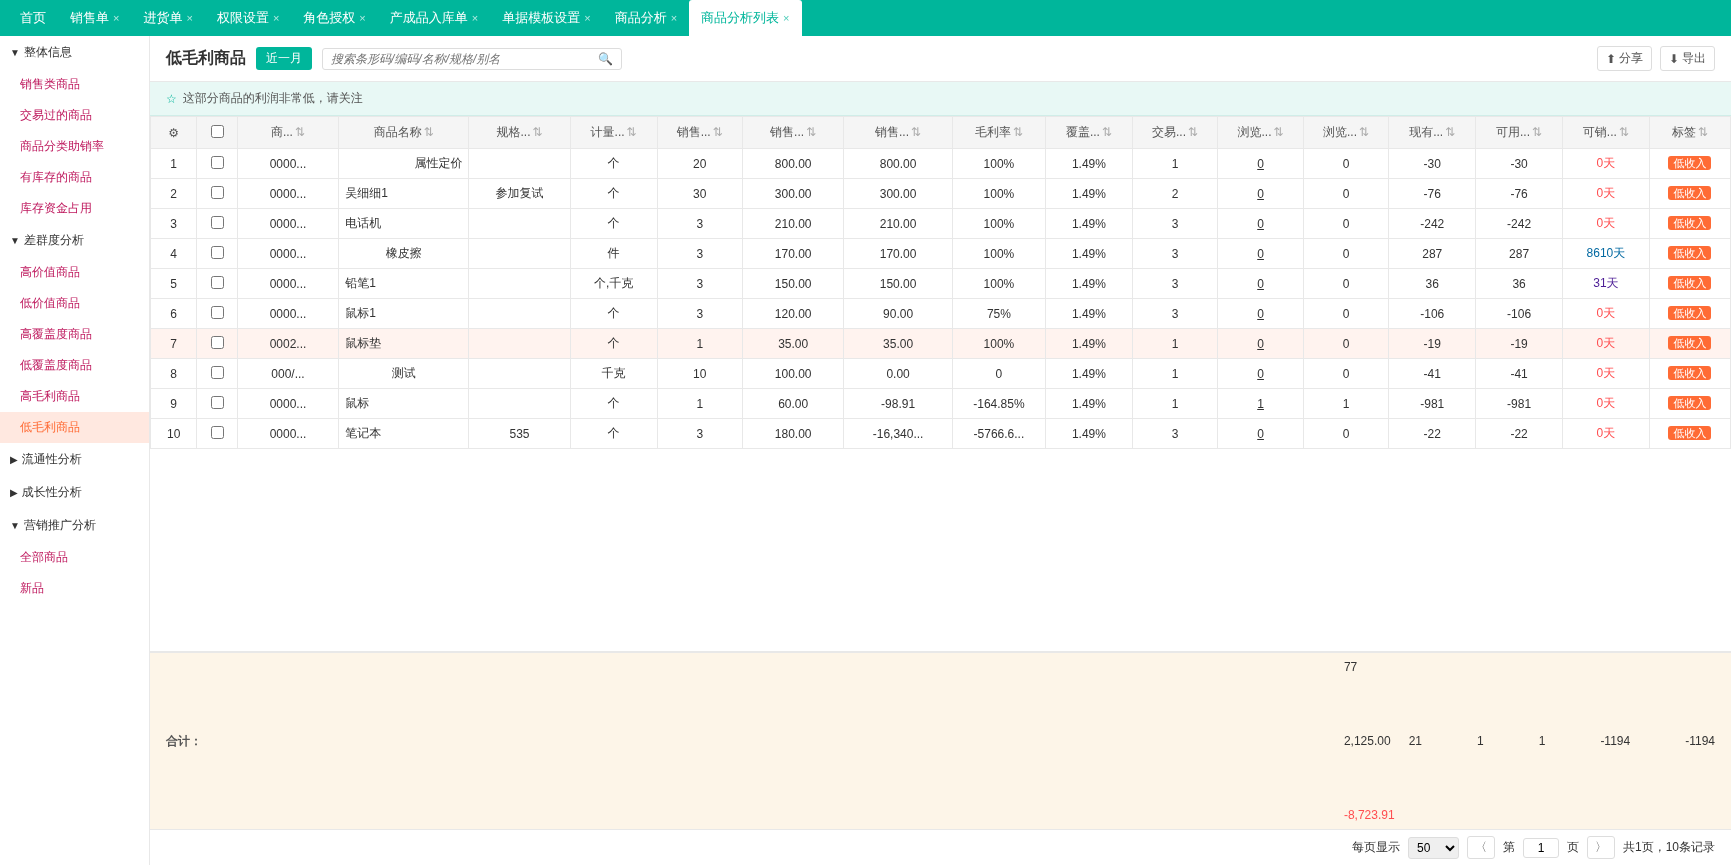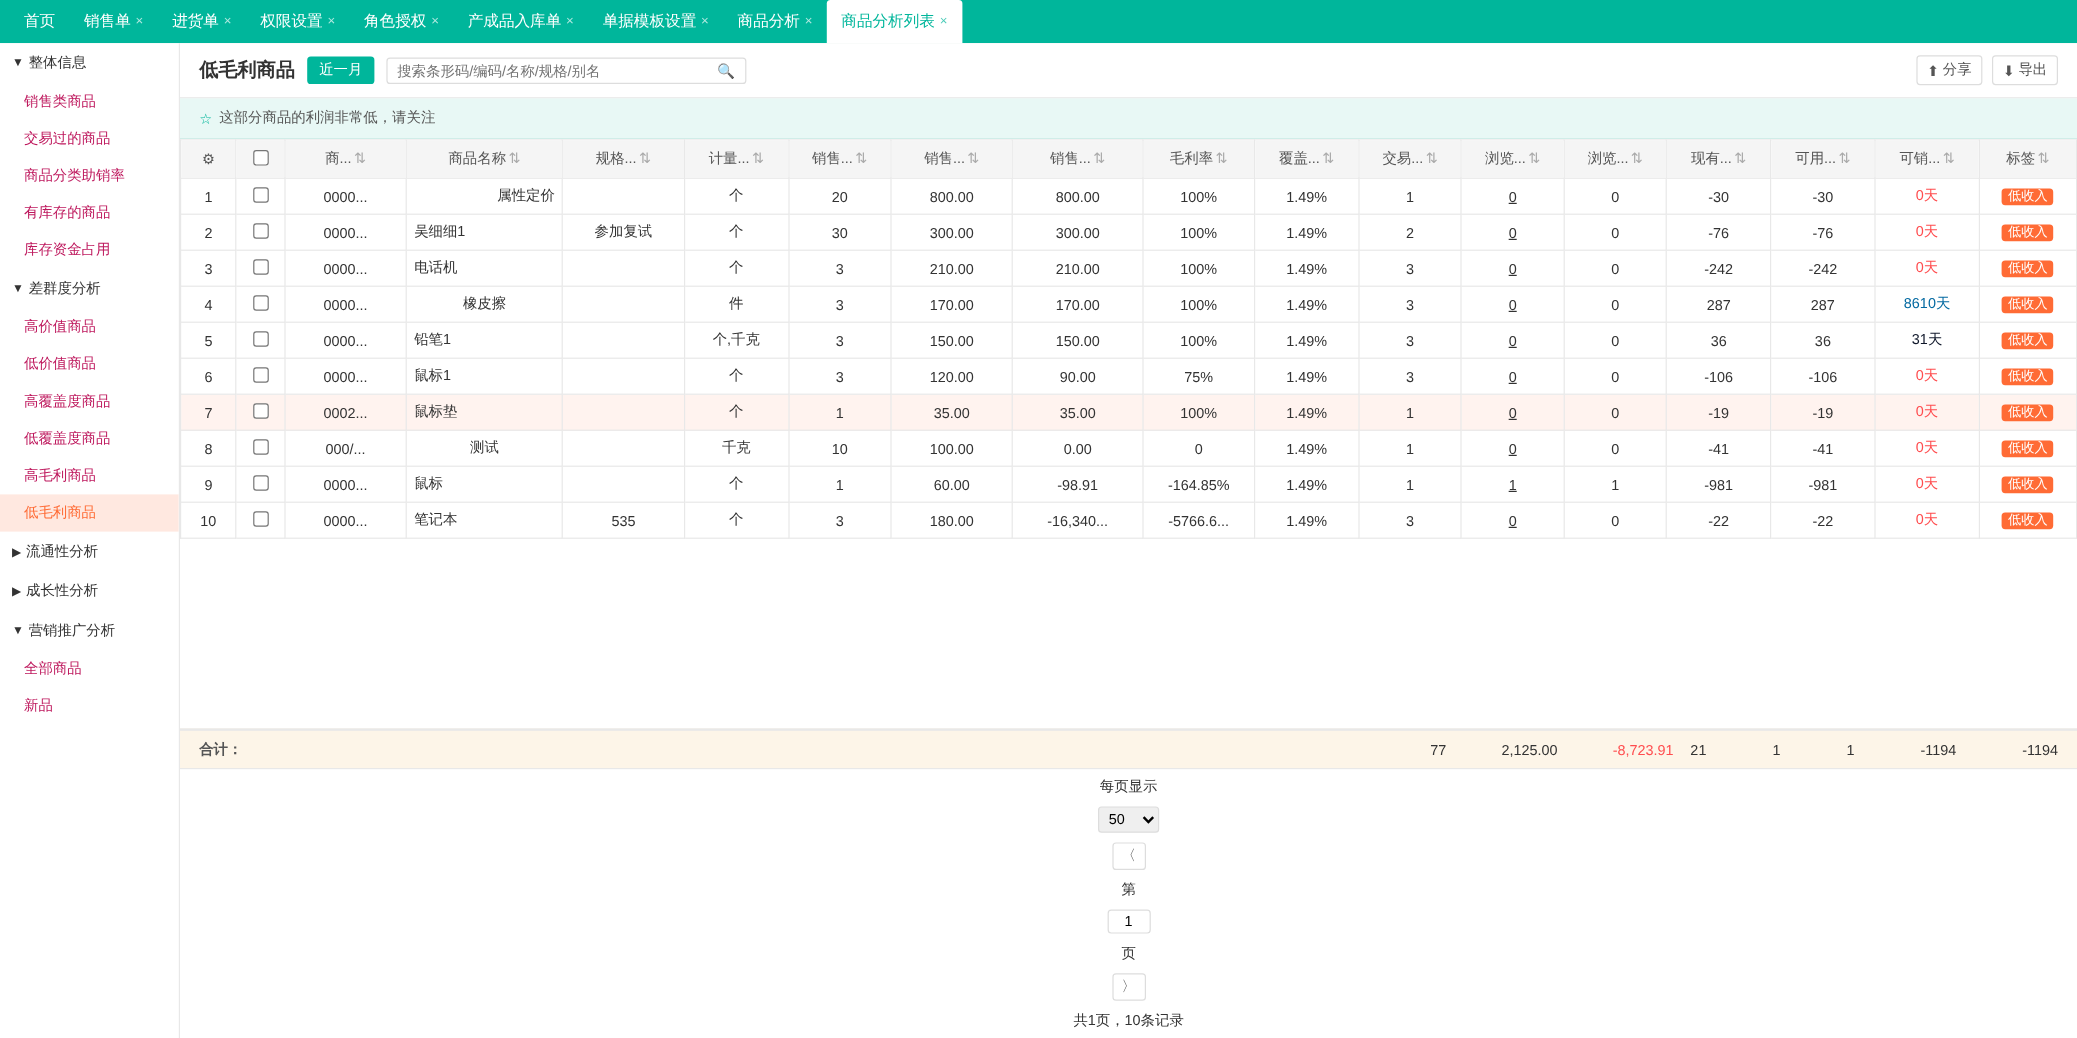--- a/index.html
+++ b/index.html
@@ -95,20 +95,21 @@
       background: #fff;
       flex: 1;
       max-width: 300px;
     }
     .search-box input {
       border: none;
       outline: none;
       font-size: 12px;
       width: 100%;
       color: #999;
+      font-style: italic;
     }
     .search-icon { color: #aaa; cursor: pointer; }
     .header-actions { margin-left: auto; display: flex; gap: 8px; }
     .action-btn {
       display: flex;
       align-items: center;
       gap: 3px;
       color: #555;
       cursor: pointer;
       font-size: 12px;
@@ -194,21 +195,20 @@
     .pagination-bar {
       background: #fff;
       border-top: 1px solid #e8e8e8;
       padding: 6px 16px;
       display: flex;
       align-items: center;
       justify-content: flex-end;
       gap: 8px;
       font-size: 12px;
       flex-shrink: 0;
-      flex-direction: column;
     }
     .page-size-select {
       border: 1px solid #ddd;
       border-radius: 3px;
       padding: 2px 4px;
       font-size: 12px;
     }
     .page-btn {
       border: 1px solid #ddd;
       background: #fff;
@@ -510,21 +510,21 @@
       <td>3</td>
       <td>150.00</td>
       <td>150.00</td>
       <td>100%</td>
       <td>1.49%</td>
       <td>3</td>
       <td><span class="underline-link">0</span></td>
       <td>0</td>
       <td>36</td>
       <td>36</td>
-      <td style="color:#0f172a">31天</td>
+      <td style="color:#4c1d95">31天</td>
       <td><span class="tag-badge low-income">低收入</span></td>
     </tr>
             <tr>
       <td>6</td>
       <td><input type="checkbox" style=""></td>
       <td>0000...</td>
       <td style="text-align:left;">鼠标1</td>
       <td></td>
       <td>个</td>
       <td>3</td>
@@ -620,21 +620,21 @@
       <td style="color:#ff4d4f">0天</td>
       <td><span class="tag-badge low-income">低收入</span></td>
     </tr>
           </tbody>
       </table>
     </div>
 
     <div class="table-footer">
       <span class="footer-label">合计：</span>
       <span style="flex:1"></span>
-      <span style="display:inline-flex;gap:46px;margin-right:10px;">
+      <span style="display:inline-flex;gap:60px;margin-right:10px;flex-direction:column;">
         <span>77</span>
         <span>2,125.00</span>
         <span style="color:#ff4d4f;">-8,723.91</span>
       </span>
       <span style="display:inline-flex;gap:55px;text-align:center;">
         <span>21</span>
         <span>1</span>
         <span>1</span>
         <span>-1194</span>
         <span>-1194</span>

